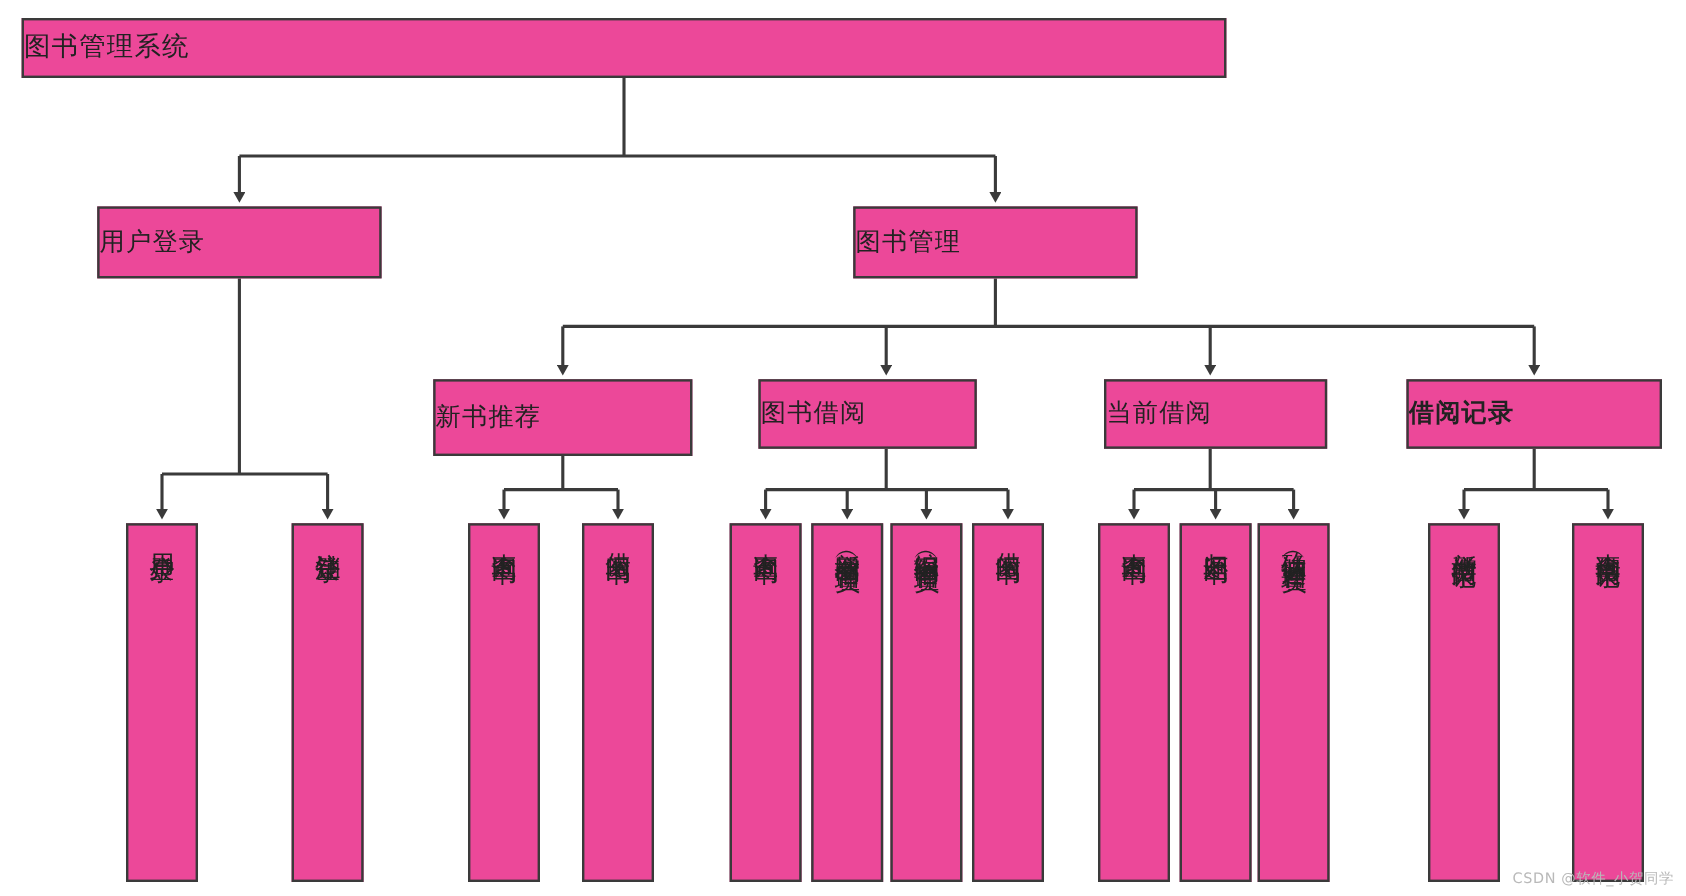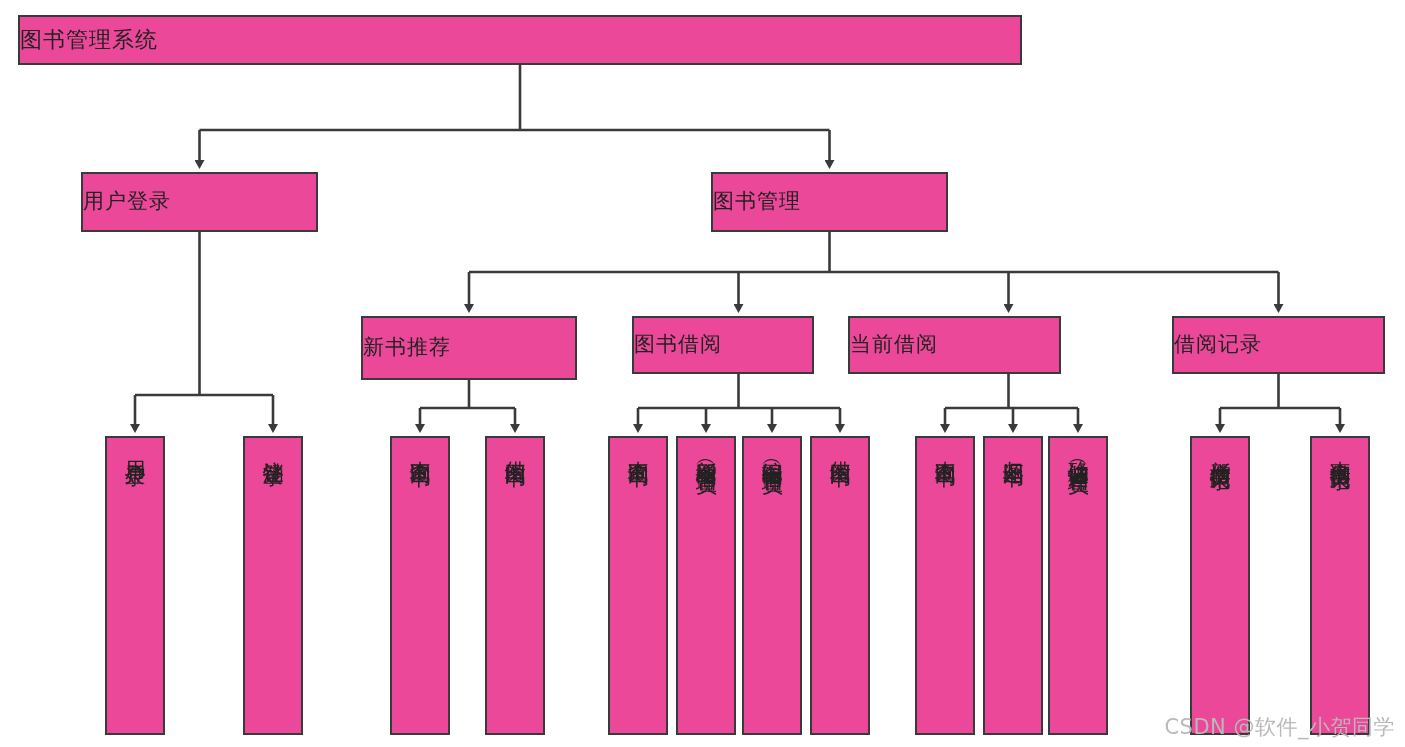--- a/index.html
+++ b/index.html
@@ -53,21 +53,21 @@
     text-align: center;
     padding: 6px 0;
   }
   .node.root {
     font-size: 22px;
   }
   .watermark {
     position: absolute;
     right: 10px;
     bottom: 6px;
-    font-size: 21px;
+    font-size: 12px;
     color: #b9b9b9;
     letter-spacing: 0.5px;
     white-space: nowrap;
   }
 </style>
 </head>
 <body>
 
 <div id="diagram-root">
 
@@ -123,24 +123,24 @@
       </div>
       <div class="node horizontal level2" style="left: 711px; top: 172px; width: 237px; height: 60px;">
         <span>图书管理</span>
       </div>
       <div class="node horizontal level3" style="left: 361px; top: 316px; width: 216px; height: 64px;">
         <span>新书推荐</span>
       </div>
       <div class="node horizontal level3" style="left: 632px; top: 316px; width: 182px; height: 58px;">
         <span>图书借阅</span>
       </div>
-      <div class="node horizontal level3" style="left: 848px; top: 316px; width: 213px; height: 58px;">
+      <div class="node horizontal level3" style="left: 920px; top: 316px; width: 186px; height: 58px;">
         <span>当前借阅</span>
       </div>
-      <div class="node horizontal level3" style="left: 1172px; top: 316px; width: 213px; height: 58px;">
+      <div class="node horizontal level3" style="left: 1172px; top: 316px; width: 213px; height: 58px; font-weight: bold;">
         <span>借阅记录</span>
       </div>
       <div class="node vertical leaf" style="left: 105px; top: 436px; width: 60px; height: 299px;">
         <span>用户登录</span>
       </div>
       <div class="node vertical leaf" style="left: 243px; top: 436px; width: 60px; height: 299px;">
         <span>注销登录</span>
       </div>
       <div class="node vertical leaf" style="left: 390px; top: 436px; width: 60px; height: 299px;">
         <span>查询图书</span>

